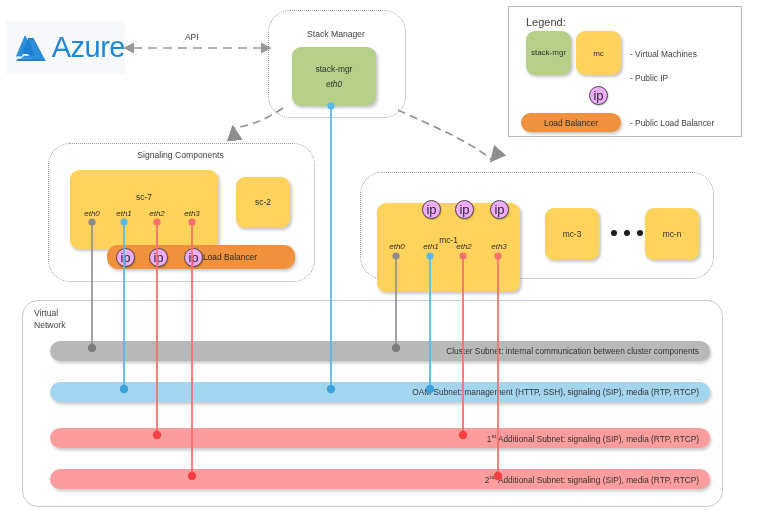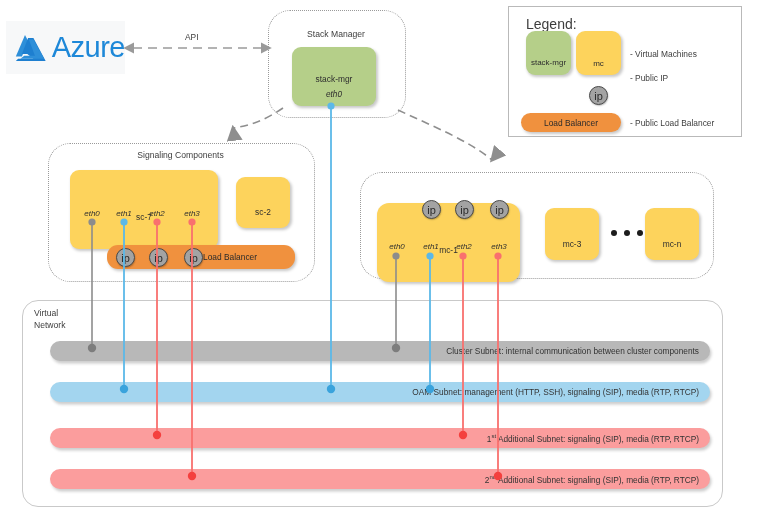--- a/index.html
+++ b/index.html
@@ -22,42 +22,42 @@
 
   
   .dotgroup{border:1.6px dotted #9a9a9a;border-radius:22px;background:transparent;}
   .grouptitle{font-size:8.6px;color:#3d3d3d;text-align:center;width:100%;}
 
   
   .vm{border-radius:9px;box-shadow:1.5px 2px 3px rgba(0,0,0,0.22);
       display:flex;flex-direction:column;align-items:center;justify-content:center;}
   .vm-green{background:#b5cf89;}
   .vm-yellow{background:#fdd35c;}
-  .vm-label{font-size:8.4px;color:#2e2e2e;line-height:11px;text-align:center;margin-top:20px;}
+  .vm-label{font-size:8.4px;color:#2e2e2e;line-height:11px;text-align:center;}
   .vm-eth{font-size:8.2px;font-style:italic;color:#2e2e2e;}
 
   
   .eth-lab{position:absolute;font-size:8px;font-style:italic;color:#2e2e2e;
            text-align:center;white-space:nowrap;}
 
   
   .lb{background:#f0913e;border-radius:11px;box-shadow:1.5px 2px 3px rgba(0,0,0,0.22);
       display:flex;align-items:center;}
   .lb-text{font-size:8.4px;color:#2b2b2b;}
 
   
   .ipc{position:absolute;width:17px;height:17px;border-radius:50%;
-      background:#a3a3a3;border:1.4px solid #4a4a4a;
+      background:#f0abfc;border:1.4px solid #4a4a4a;
       display:flex;align-items:center;justify-content:center;
-      font-size:11px;color:#2b2b2b;box-shadow:0.5px 1px 1.5px rgba(0,0,0,0.25);}
+      font-size:13px;color:#2b2b2b;box-shadow:0.5px 1px 1.5px rgba(0,0,0,0.25);}
 
   
   #legend{left:508px;top:6px;width:232px;height:129px;background:#fff;
           border:1px solid #b9b9b9;}
-  #legend-title{position:absolute;left:17px;top:9px;font-size:14px;color:#3d3d3d;}
+  #legend-title{position:absolute;left:17px;top:9px;font-size:11px;color:#3d3d3d;}
   .leg-txt{position:absolute;font-size:8.4px;color:#3d3d3d;white-space:nowrap;}
 
   
   #vnet{left:22px;top:300px;width:699px;height:205px;border:1.3px solid #c9c9c9;
         border-radius:16px;background:#fff;}
   #vnet-label{position:absolute;left:34px;top:307px;font-size:8.6px;color:#3d3d3d;
         line-height:12px;}
   .subnet{position:absolute;left:50px;width:660px;height:20px;border-radius:10px;
       box-shadow:1.5px 2.5px 3px rgba(0,0,0,0.2);
       display:flex;align-items:center;justify-content:flex-end;}
@@ -113,21 +113,21 @@
 
   <div class="abs lb" style="left:107px;top:245px;width:188px;height:24px;">
     <span class="lb-text" style="margin-left:96px;">Load Balancer</span>
   </div>
   <div class="ipc" style="left:116px;top:248px;">ip</div>
   <div class="ipc" style="left:149px;top:248px;">ip</div>
   <div class="ipc" style="left:184px;top:248px;">ip</div>
 
   <div class="abs dotgroup" style="left:360px;top:172px;width:352px;height:105px;"></div>
 
-  <div class="abs vm vm-yellow" style="left:377px;top:203px;width:143px;height:57px;justify-content:flex-start;padding-top:22px;border-radius:12px;">
+  <div class="abs vm vm-yellow" style="left:377px;top:203px;width:143px;height:57px;justify-content:flex-start;padding-top:32px;">
     <div class="vm-label">mc-1</div>
   </div>
   <div class="eth-lab" style="left:383px;top:242px;width:28px;">eth0</div>
   <div class="eth-lab" style="left:417px;top:242px;width:28px;">eth1</div>
   <div class="eth-lab" style="left:450px;top:242px;width:28px;">eth2</div>
   <div class="eth-lab" style="left:485px;top:242px;width:28px;">eth3</div>
 
   <div class="ipc" style="left:422px;top:200px;">ip</div>
   <div class="ipc" style="left:455px;top:200px;">ip</div>
   <div class="ipc" style="left:490px;top:200px;">ip</div>

